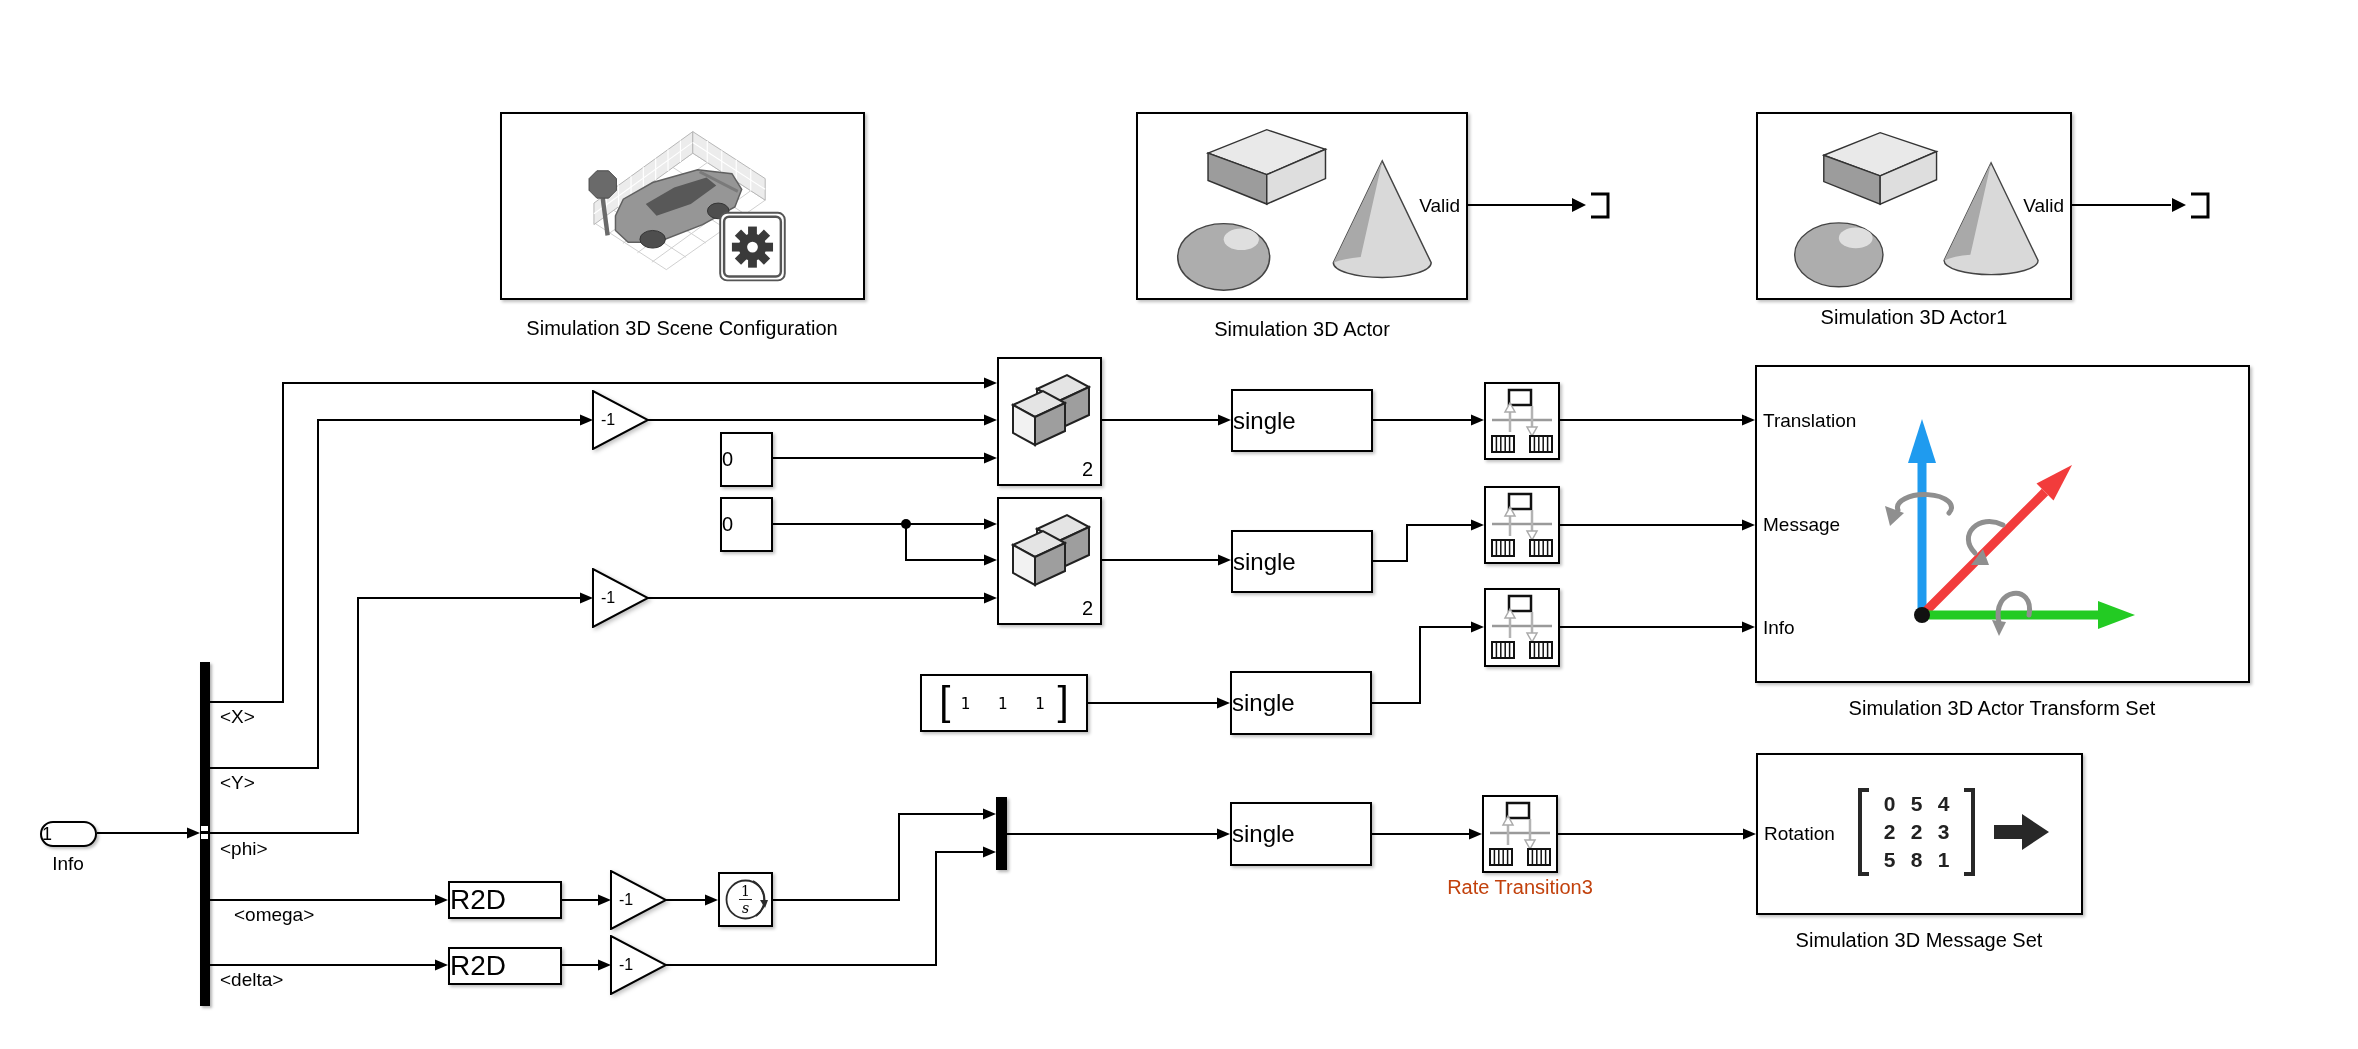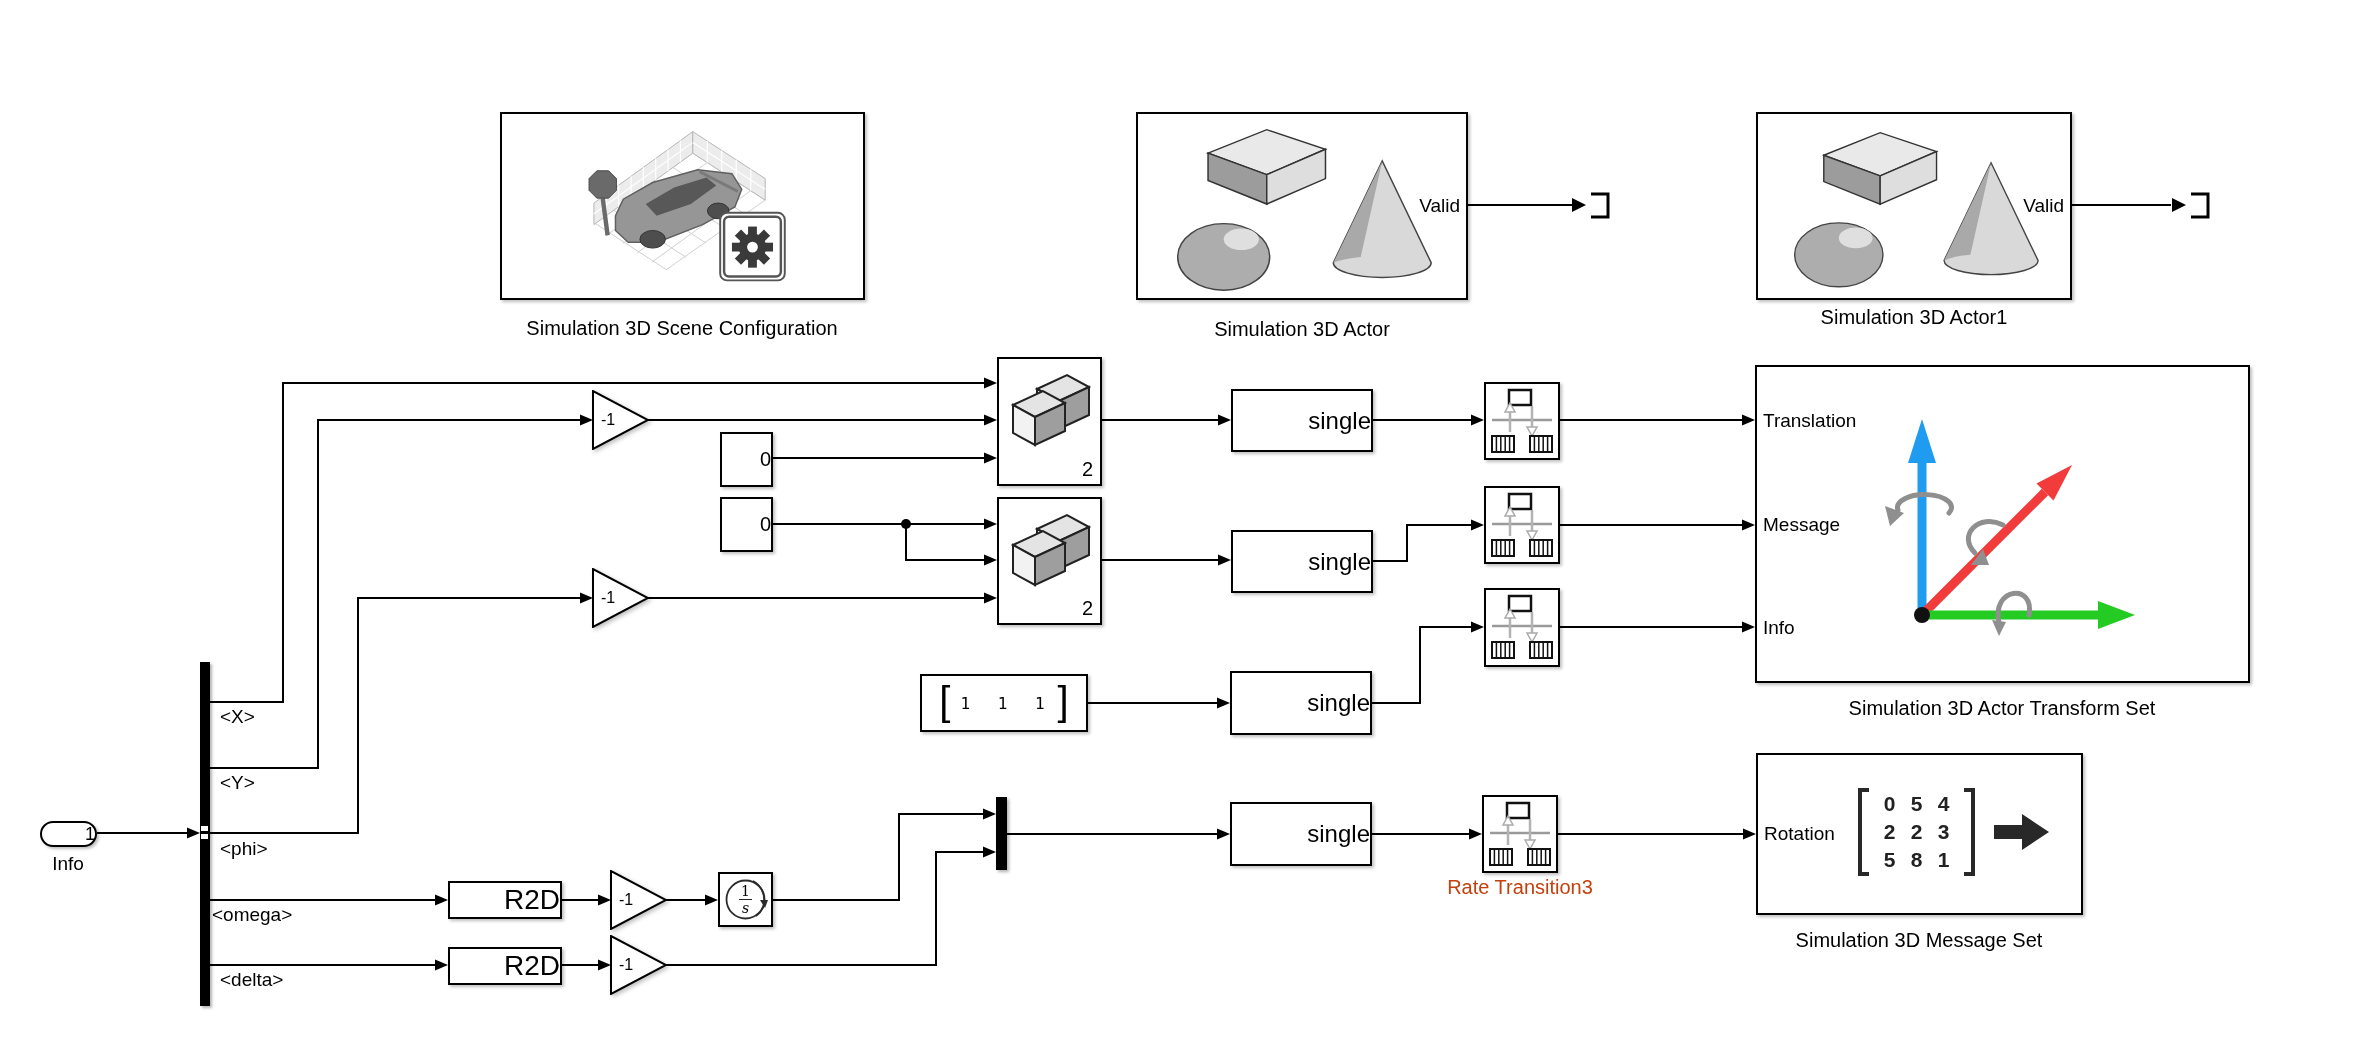--- a/index.html
+++ b/index.html
@@ -1,20 +1,20 @@
 <!DOCTYPE html>
 <html><head>
 <meta charset="utf-8">
 <style>
   html,body{margin:0;padding:0;background:#fff;}
   #canvas{position:relative;width:2358px;height:1049px;background:#fff;overflow:hidden;
           font-family:"Liberation Sans","DejaVu Sans",sans-serif;color:#000;}
   .block{position:absolute;background:#fff;border:2px solid #000;box-sizing:border-box;
          box-shadow:2px 2px 3px rgba(0,0,0,.25);}
-  .center{display:flex;align-items:center;justify-content:flex-end;}
+  .center{display:flex;align-items:center;justify-content:flex-start;}
   .caption{position:absolute;transform:translateX(-50%);white-space:nowrap;font-size:20px;}
   .port-label{position:absolute;font-size:19px;white-space:nowrap;}
   .bus-label{position:absolute;font-size:19px;white-space:nowrap;}
   .bar{position:absolute;background:#000;box-shadow:2px 2px 3px rgba(0,0,0,.3);}
   .busmark{position:absolute;width:7px;height:5px;background:#fff;}
   .wires{position:absolute;left:0;top:0;}
   .w{stroke:#000;stroke-width:2;fill:none;}
   .ah{fill:#000;stroke:none;}
   .single-text{font-size:24px;}
   .r2d-text{font-size:28px;}
@@ -223,21 +223,21 @@
   </div>
   <div class="caption" style="left:68px;top:853px;font-size:19px;">Info</div>
 
   <div class="bar" style="left:200px;top:662px;width:10px;height:344px;"></div>
   <div class="busmark" style="left:201px;top:826px;"></div>
   <div class="busmark" style="left:201px;top:834px;"></div>
 
   <div class="bus-label" style="left:220px;top:706px;">&lt;X&gt;</div>
   <div class="bus-label" style="left:220px;top:772px;">&lt;Y&gt;</div>
   <div class="bus-label" style="left:220px;top:838px;">&lt;phi&gt;</div>
-  <div class="bus-label" style="left:212px;top:904px;">&lt;omega&gt;</div>
+  <div class="bus-label" style="left:234px;top:904px;">&lt;omega&gt;</div>
   <div class="bus-label" style="left:220px;top:969px;">&lt;delta&gt;</div>
 
   <div class="gain" style="left:592px;top:390px;width:58px;height:60px;">
     <svg width="58" height="60">
         <polygon points="1,1 1,59 56,30" fill="#fff" stroke="#000" stroke-width="2"></polygon>
       </svg>
     <span class="glabel">-1</span>
   </div>
   <div class="gain" style="left:592px;top:568px;width:58px;height:60px;">
     <svg width="58" height="60">

